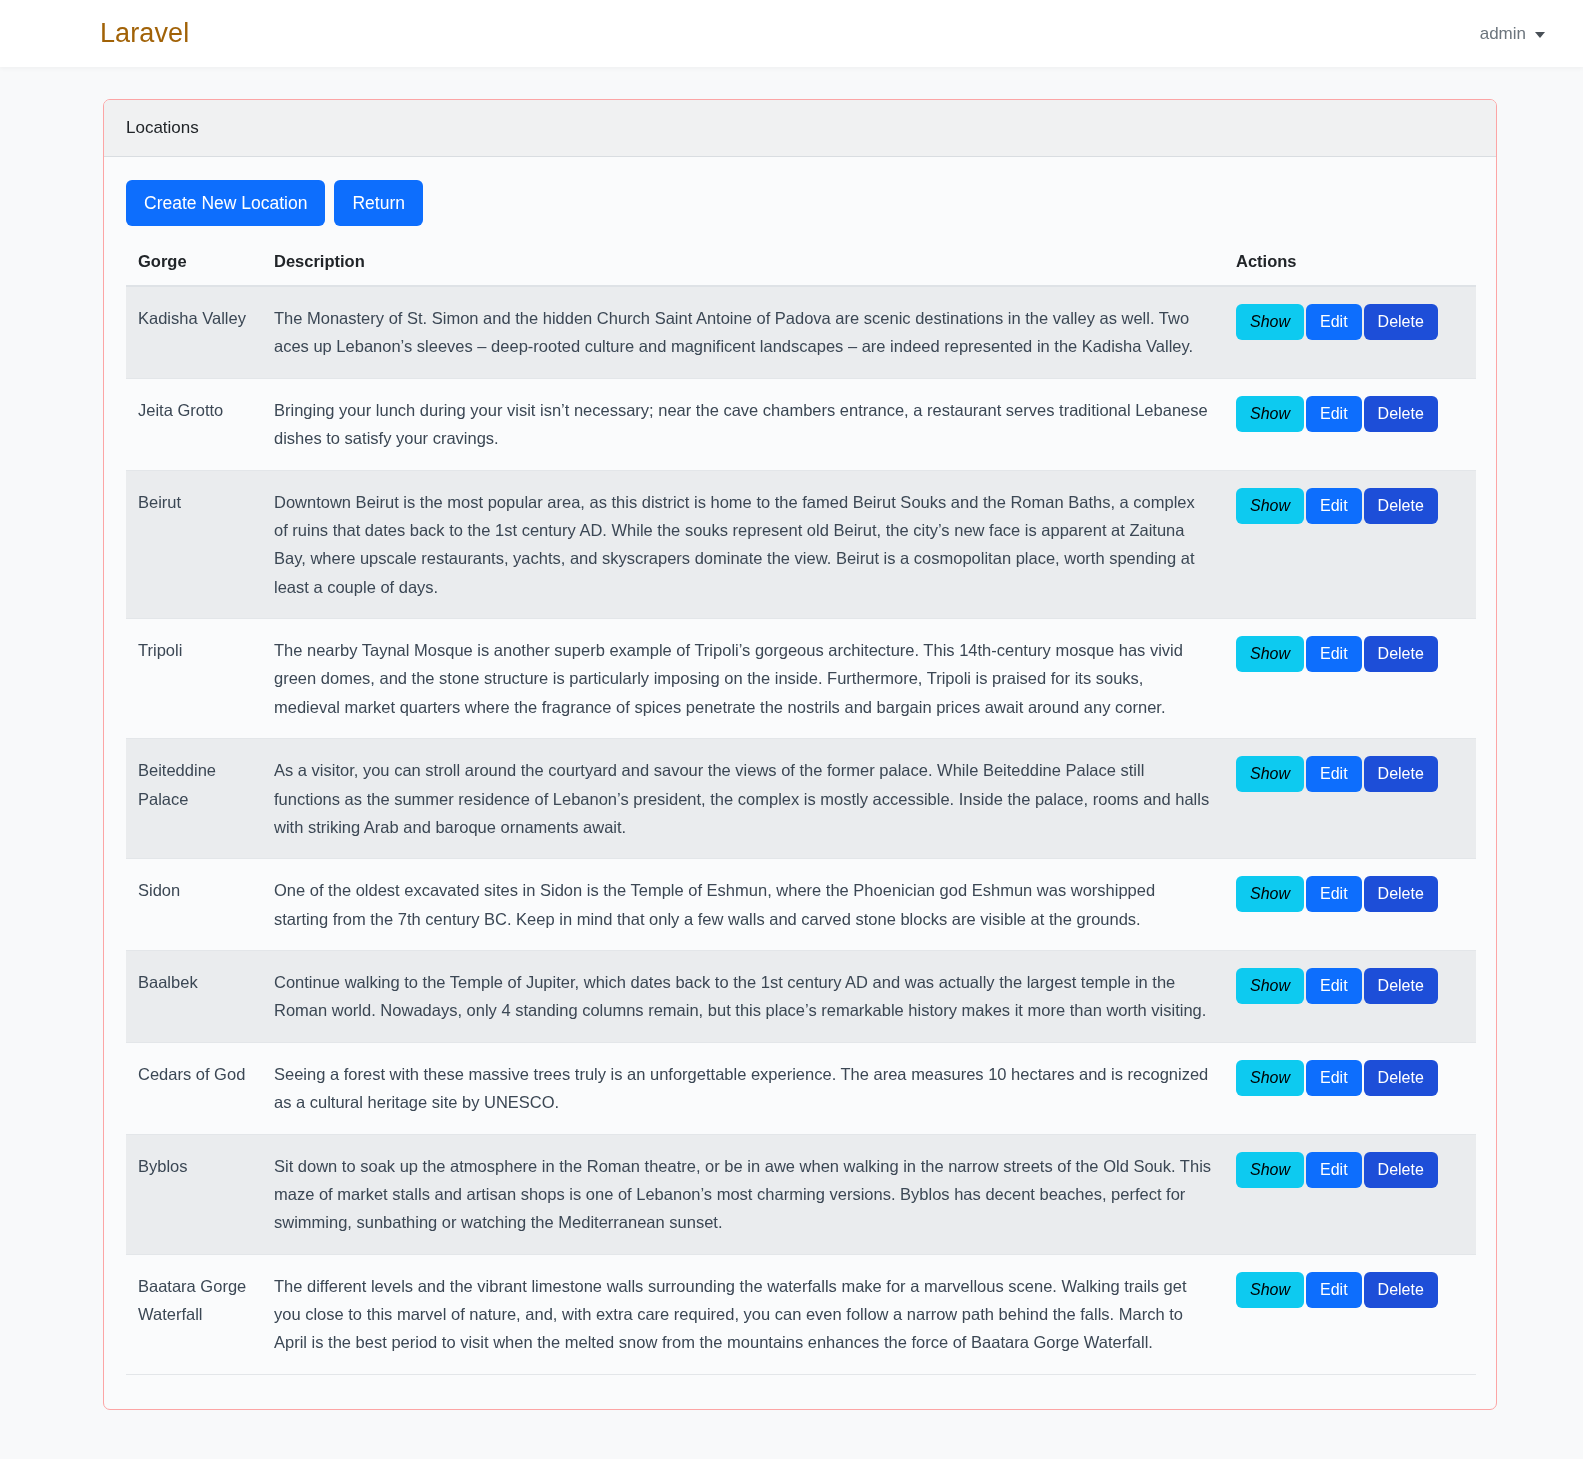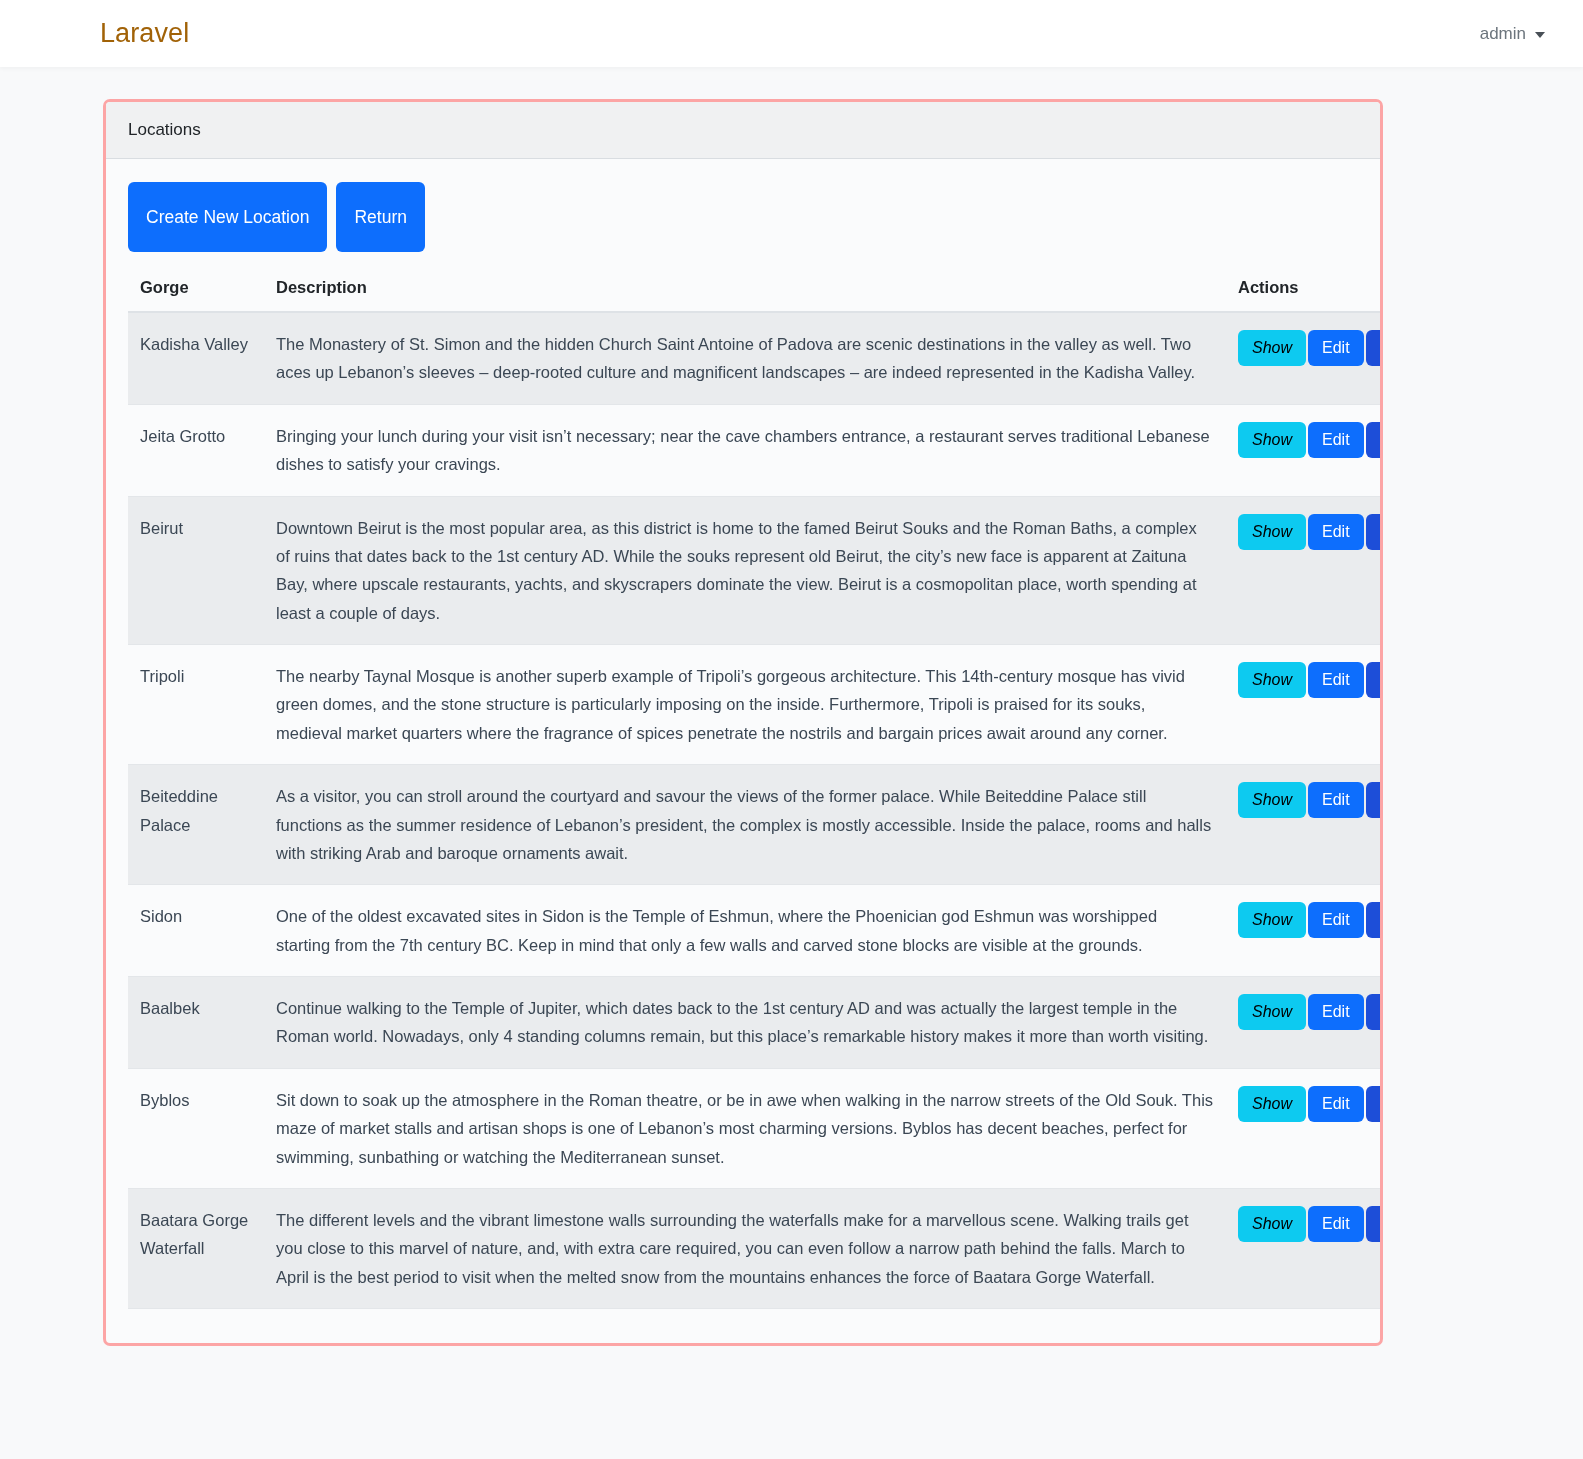--- a/index.html
+++ b/index.html
@@ -57,23 +57,23 @@
     display: inline-block;
     margin-top: 3px;
   }
 
   
   .page {
     padding: 32px 86px 0 103px;
   }
   .card {
     background: #fafbfc;
-    border: 3px solid #fca5a5;
+    border: 1px solid #fca5a5;
     border-radius: 7px;
-    width: 1280px;
+    width: 1394px;
     overflow: hidden;
   }
   .card-header {
     background: #f0f1f2;
     border-bottom: 1px solid #d9dde1;
     padding: 16px 22px;
     font-size: 17px;
     color: #212529;
     line-height: 1.4;
   }
@@ -92,21 +92,21 @@
     text-decoration: none;
     white-space: nowrap;
     line-height: 1.5;
   }
   .btn-primary {
     background: #0d6efd;
     color: #ffffff;
   }
   .btn-lgish {
     font-size: 17.5px;
-    padding: 22px 18px;
+    padding: 10px 18px;
   }
   .btn-info {
     background: #0dcaf0;
     color: #000000;
     font-style: italic;
   }
   .btn-danger {
     background: #1d4ed8;
     color: #ffffff;
   }
@@ -228,20 +228,25 @@
               <td class="cell-name">Sidon</td>
               <td class="cell-description">One of the oldest excavated sites in Sidon is the Temple of Eshmun, where the Phoenician god Eshmun was worshipped starting from the 7th century BC. Keep in mind that only a few walls and carved stone blocks are visible at the grounds.</td>
               <td class="cell-actions"><a class="btn btn-sm btn-info" href="#">Show</a><a class="btn btn-sm btn-primary" href="#">Edit</a><a class="btn btn-sm btn-danger" href="#">Delete</a></td>
             </tr>
             <tr>
               <td class="cell-name">Baalbek</td>
               <td class="cell-description">Continue walking to the Temple of Jupiter, which dates back to the 1st century AD and was actually the largest temple in the Roman world. Nowadays, only 4 standing columns remain, but this place’s remarkable history makes it more than worth visiting.</td>
               <td class="cell-actions"><a class="btn btn-sm btn-info" href="#">Show</a><a class="btn btn-sm btn-primary" href="#">Edit</a><a class="btn btn-sm btn-danger" href="#">Delete</a></td>
             </tr>
             <tr>
+              <td class="cell-name">Cedars of God</td>
+              <td class="cell-description">Seeing a forest with these massive trees truly is an unforgettable experience. The area measures 10 hectares and is recognized as a cultural heritage site by UNESCO.</td>
+              <td class="cell-actions"><a class="btn btn-sm btn-info" href="#">Show</a><a class="btn btn-sm btn-primary" href="#">Edit</a><a class="btn btn-sm btn-danger" href="#">Delete</a></td>
+            </tr>
+            <tr>
               <td class="cell-name">Byblos</td>
               <td class="cell-description">Sit down to soak up the atmosphere in the Roman theatre, or be in awe when walking in the narrow streets of the Old Souk. This maze of market stalls and artisan shops is one of Lebanon’s most charming versions. Byblos has decent beaches, perfect for swimming, sunbathing or watching the Mediterranean sunset.</td>
               <td class="cell-actions"><a class="btn btn-sm btn-info" href="#">Show</a><a class="btn btn-sm btn-primary" href="#">Edit</a><a class="btn btn-sm btn-danger" href="#">Delete</a></td>
             </tr>
             <tr>
               <td class="cell-name">Baatara Gorge Waterfall</td>
               <td class="cell-description">The different levels and the vibrant limestone walls surrounding the waterfalls make for a marvellous scene. Walking trails get you close to this marvel of nature, and, with extra care required, you can even follow a narrow path behind the falls. March to April is the best period to visit when the melted snow from the mountains enhances the force of Baatara Gorge Waterfall.</td>
               <td class="cell-actions"><a class="btn btn-sm btn-info" href="#">Show</a><a class="btn btn-sm btn-primary" href="#">Edit</a><a class="btn btn-sm btn-danger" href="#">Delete</a></td>
             </tr>
           </tbody>

